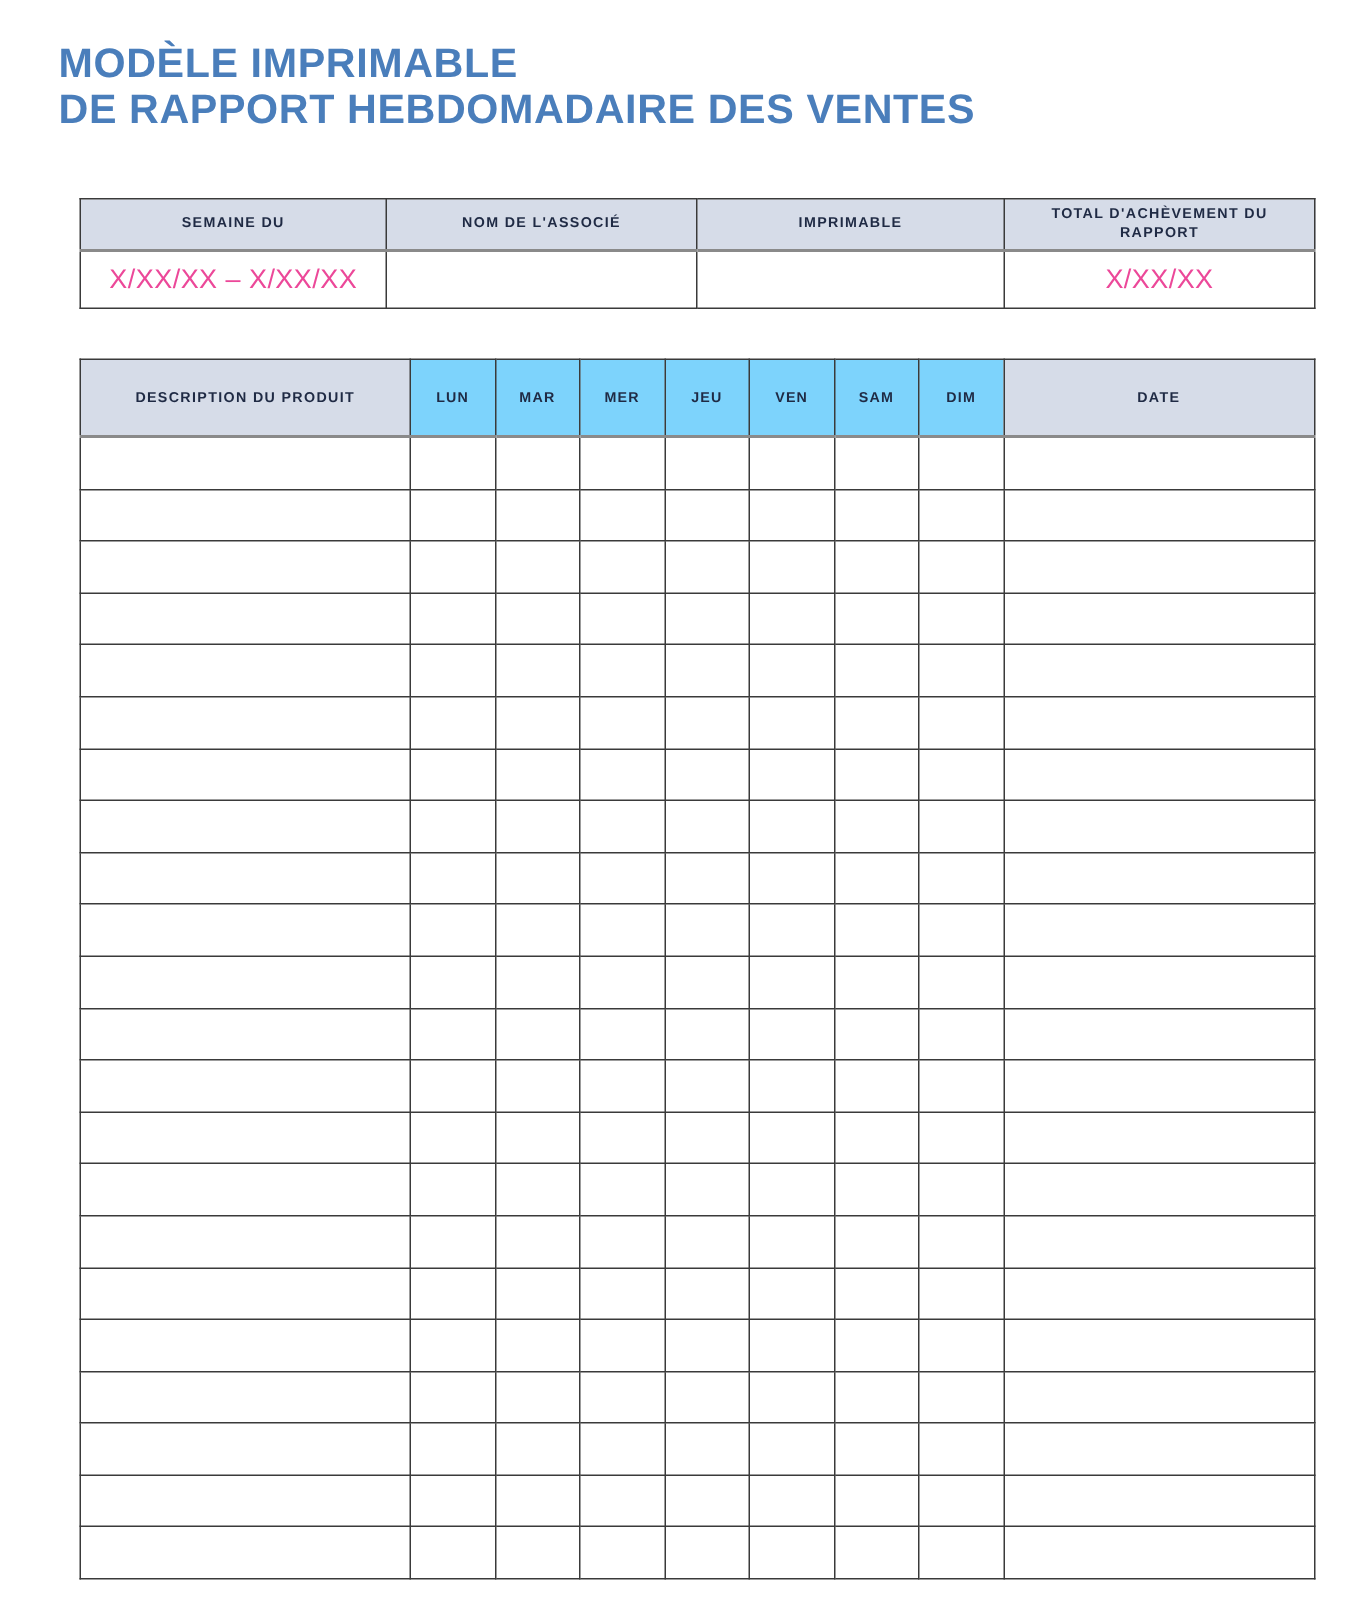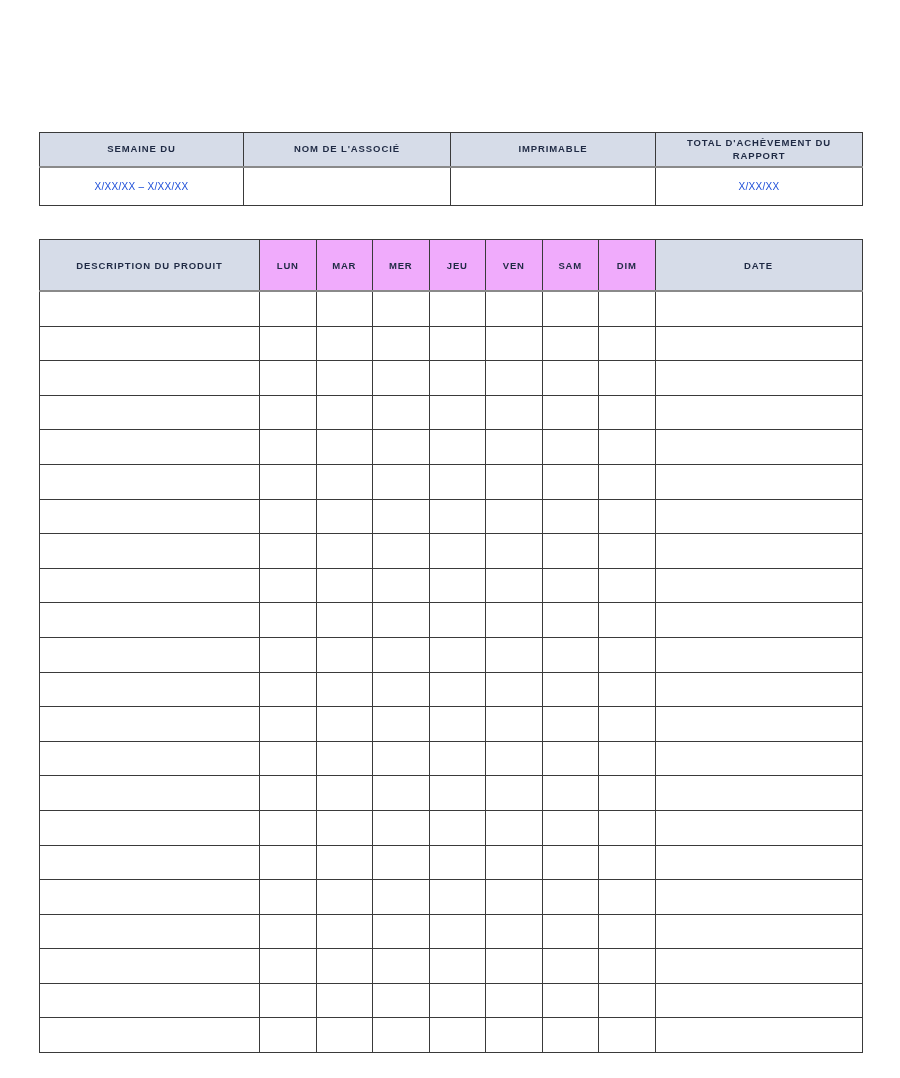--- a/index.html
+++ b/index.html
@@ -30,20 +30,21 @@
     letter-spacing: 0.4px;
     color: #4a7ebb;
     line-height: 31px;
     white-space: nowrap;
   }
 
   
   table {
     border-collapse: collapse;
     table-layout: fixed;
+    margin-left: 14px;
   }
   td, th {
     padding: 0;
     margin: 0;
     border: 1px solid #3a3a3a;
     vertical-align: middle;
     font-weight: normal;
   }
 
   
@@ -61,22 +62,22 @@
     font-weight: bold;
     letter-spacing: 0.9px;
     color: #1f2a44;
     line-height: 12.5px;
     border-bottom: 2px solid #8a8a8a;
     padding: 0 6px;
   }
   .info-table td.info-value {
     height: 37px;
     text-align: center;
-    font-size: 10px;
-    color: #1d4ed8;
+    font-size: 18px;
+    color: #ec4899;
     letter-spacing: 0.3px;
   }
 
   
   .grid-table {
     position: absolute;
     left: 39px;
     top: 239px;
     width: 823px;
   }
@@ -87,32 +88,34 @@
     font-weight: bold;
     letter-spacing: 0.9px;
     color: #1f2a44;
     border-bottom: 2px solid #8a8a8a;
     padding: 0 5px;
   }
   .grid-table th.hdr-light {
     background: #d6dce8;
   }
   .grid-table th.hdr-day {
-    background: #f0abfc;
+    background: #7dd3fc;
     letter-spacing: 0.8px;
   }
   .grid-table td.cell {
     height: 33.6px;
     background: #ffffff;
   }
 </style>
 </head>
 <body>
 
 <div class="title-block">
+  <div class="title-line">MODÈLE IMPRIMABLE</div>
+  <div class="title-line">DE RAPPORT HEBDOMADAIRE DES VENTES</div>
 </div>
 
 <table class="info-table">
   <colgroup>
     <col style="width:204px">
     <col style="width:207px">
     <col style="width:205px">
     <col style="width:207px">
   </colgroup>
   <thead>

